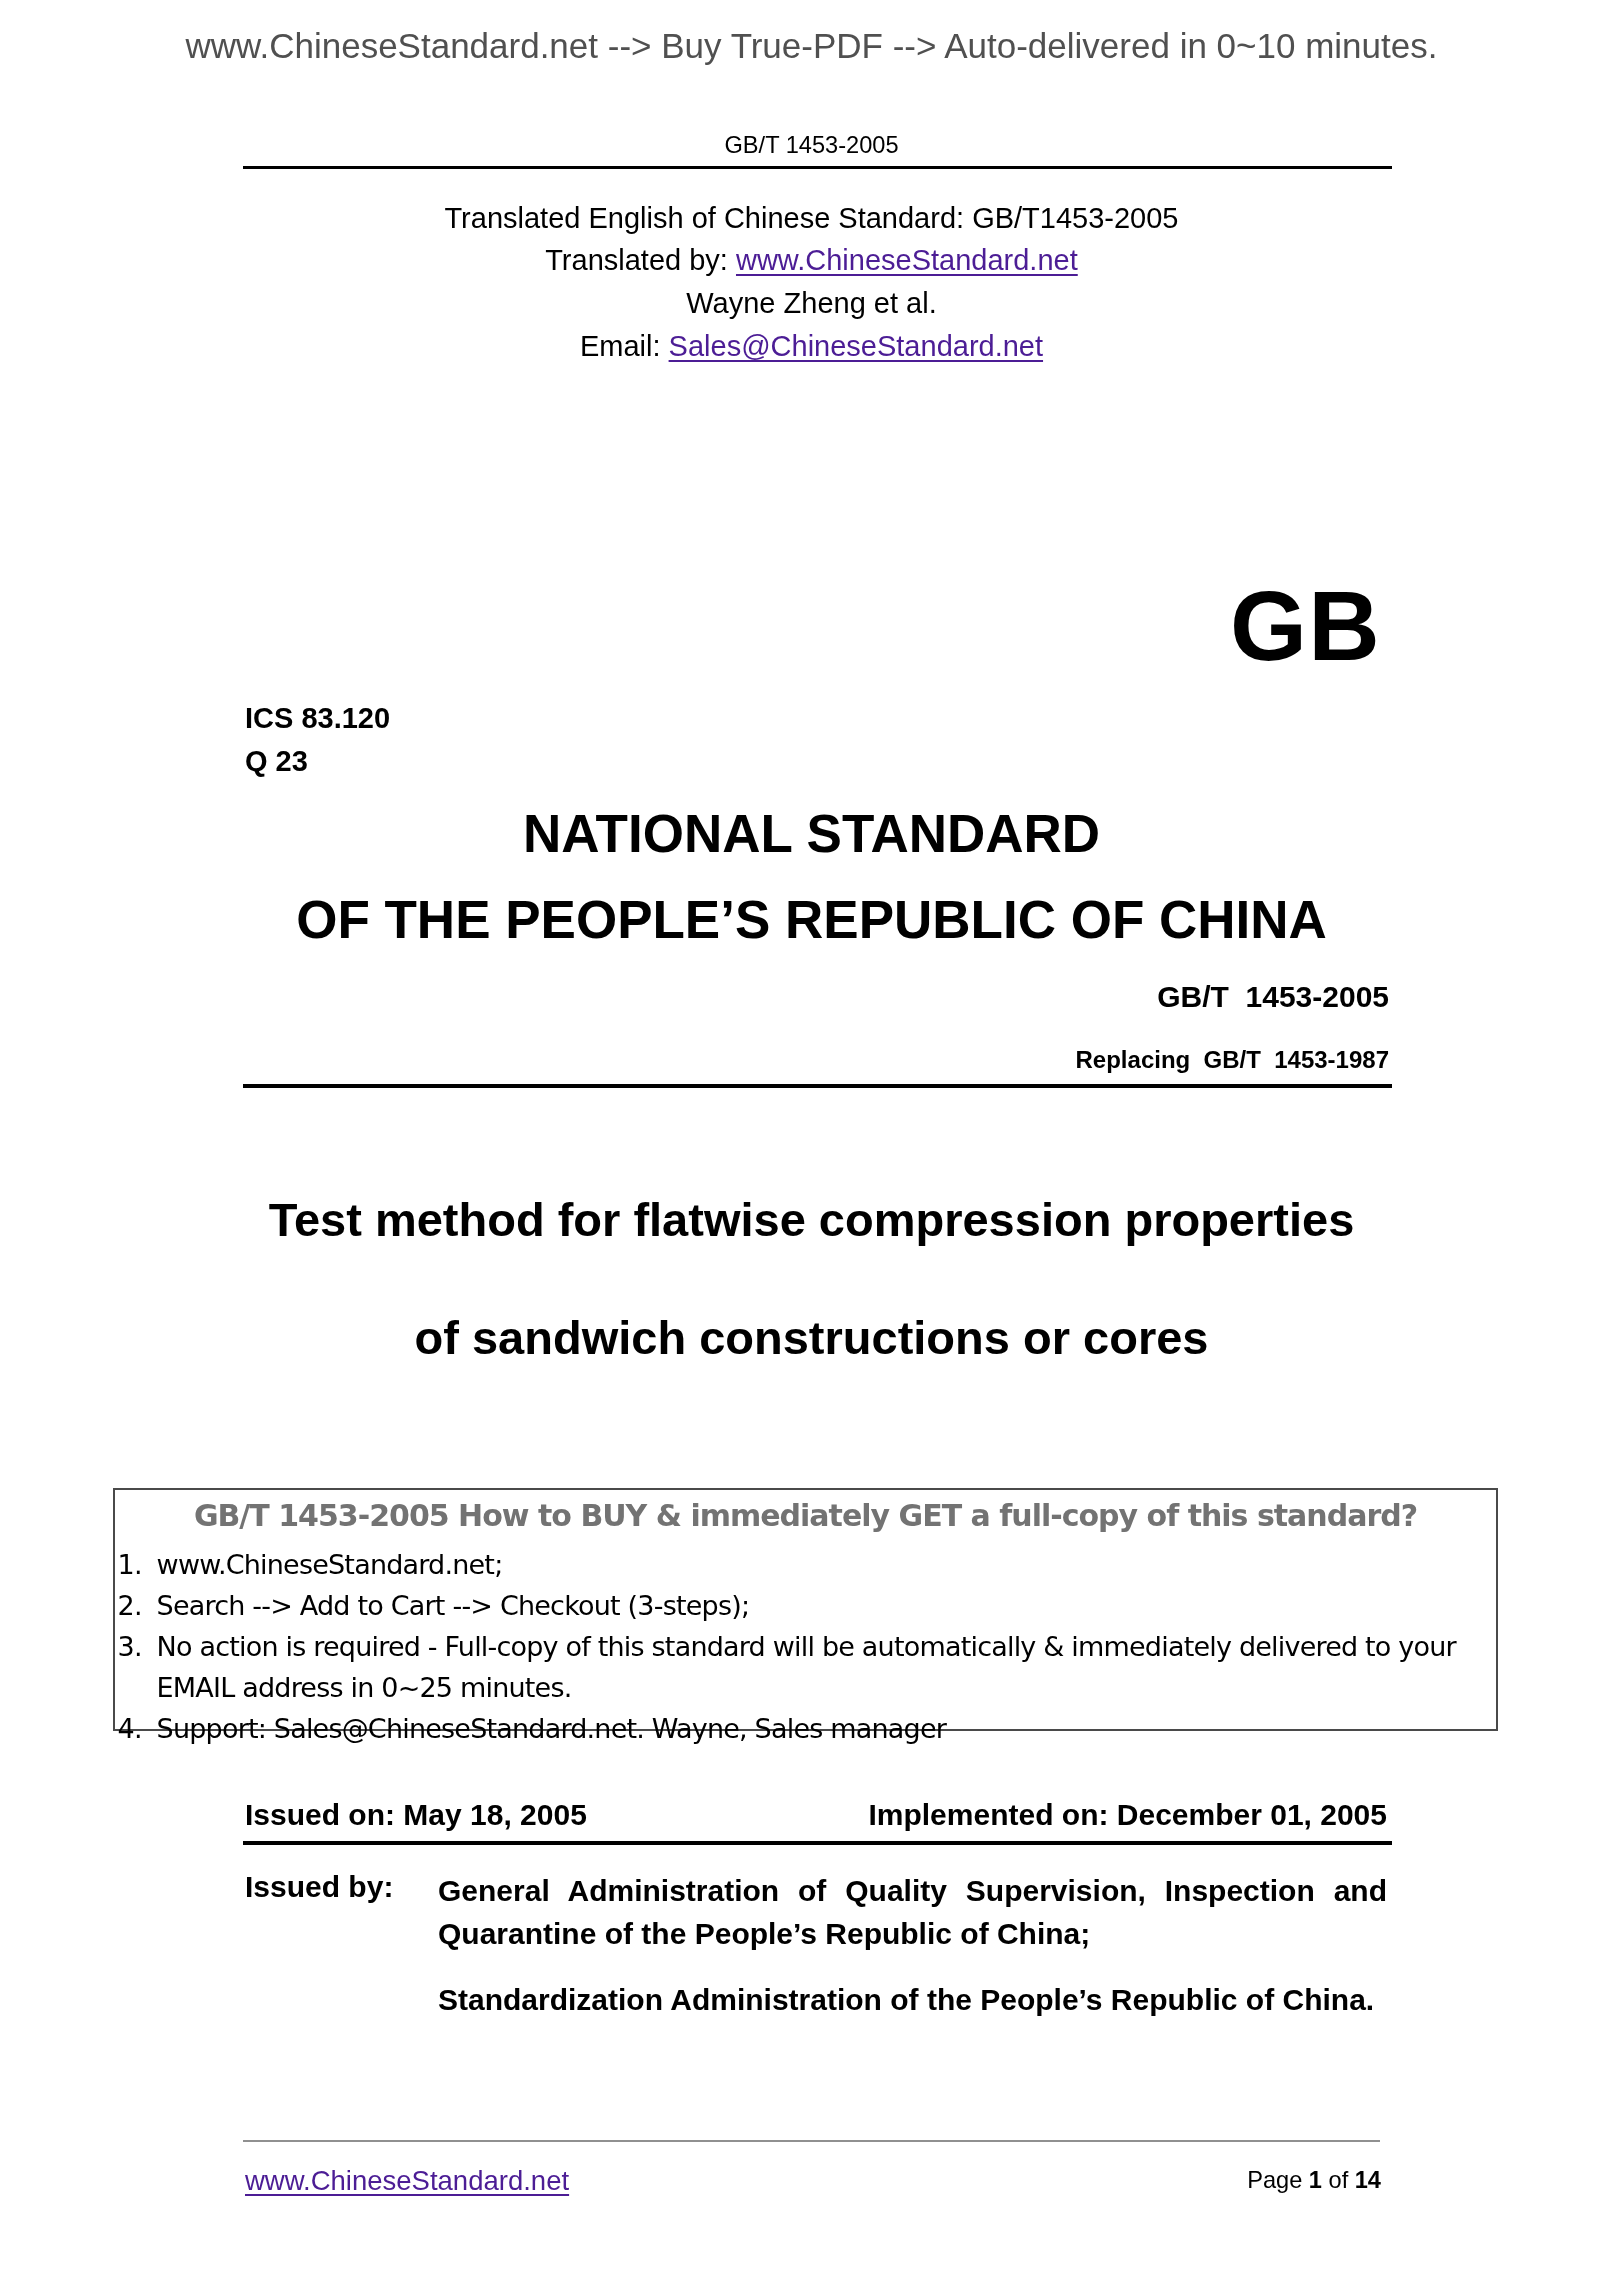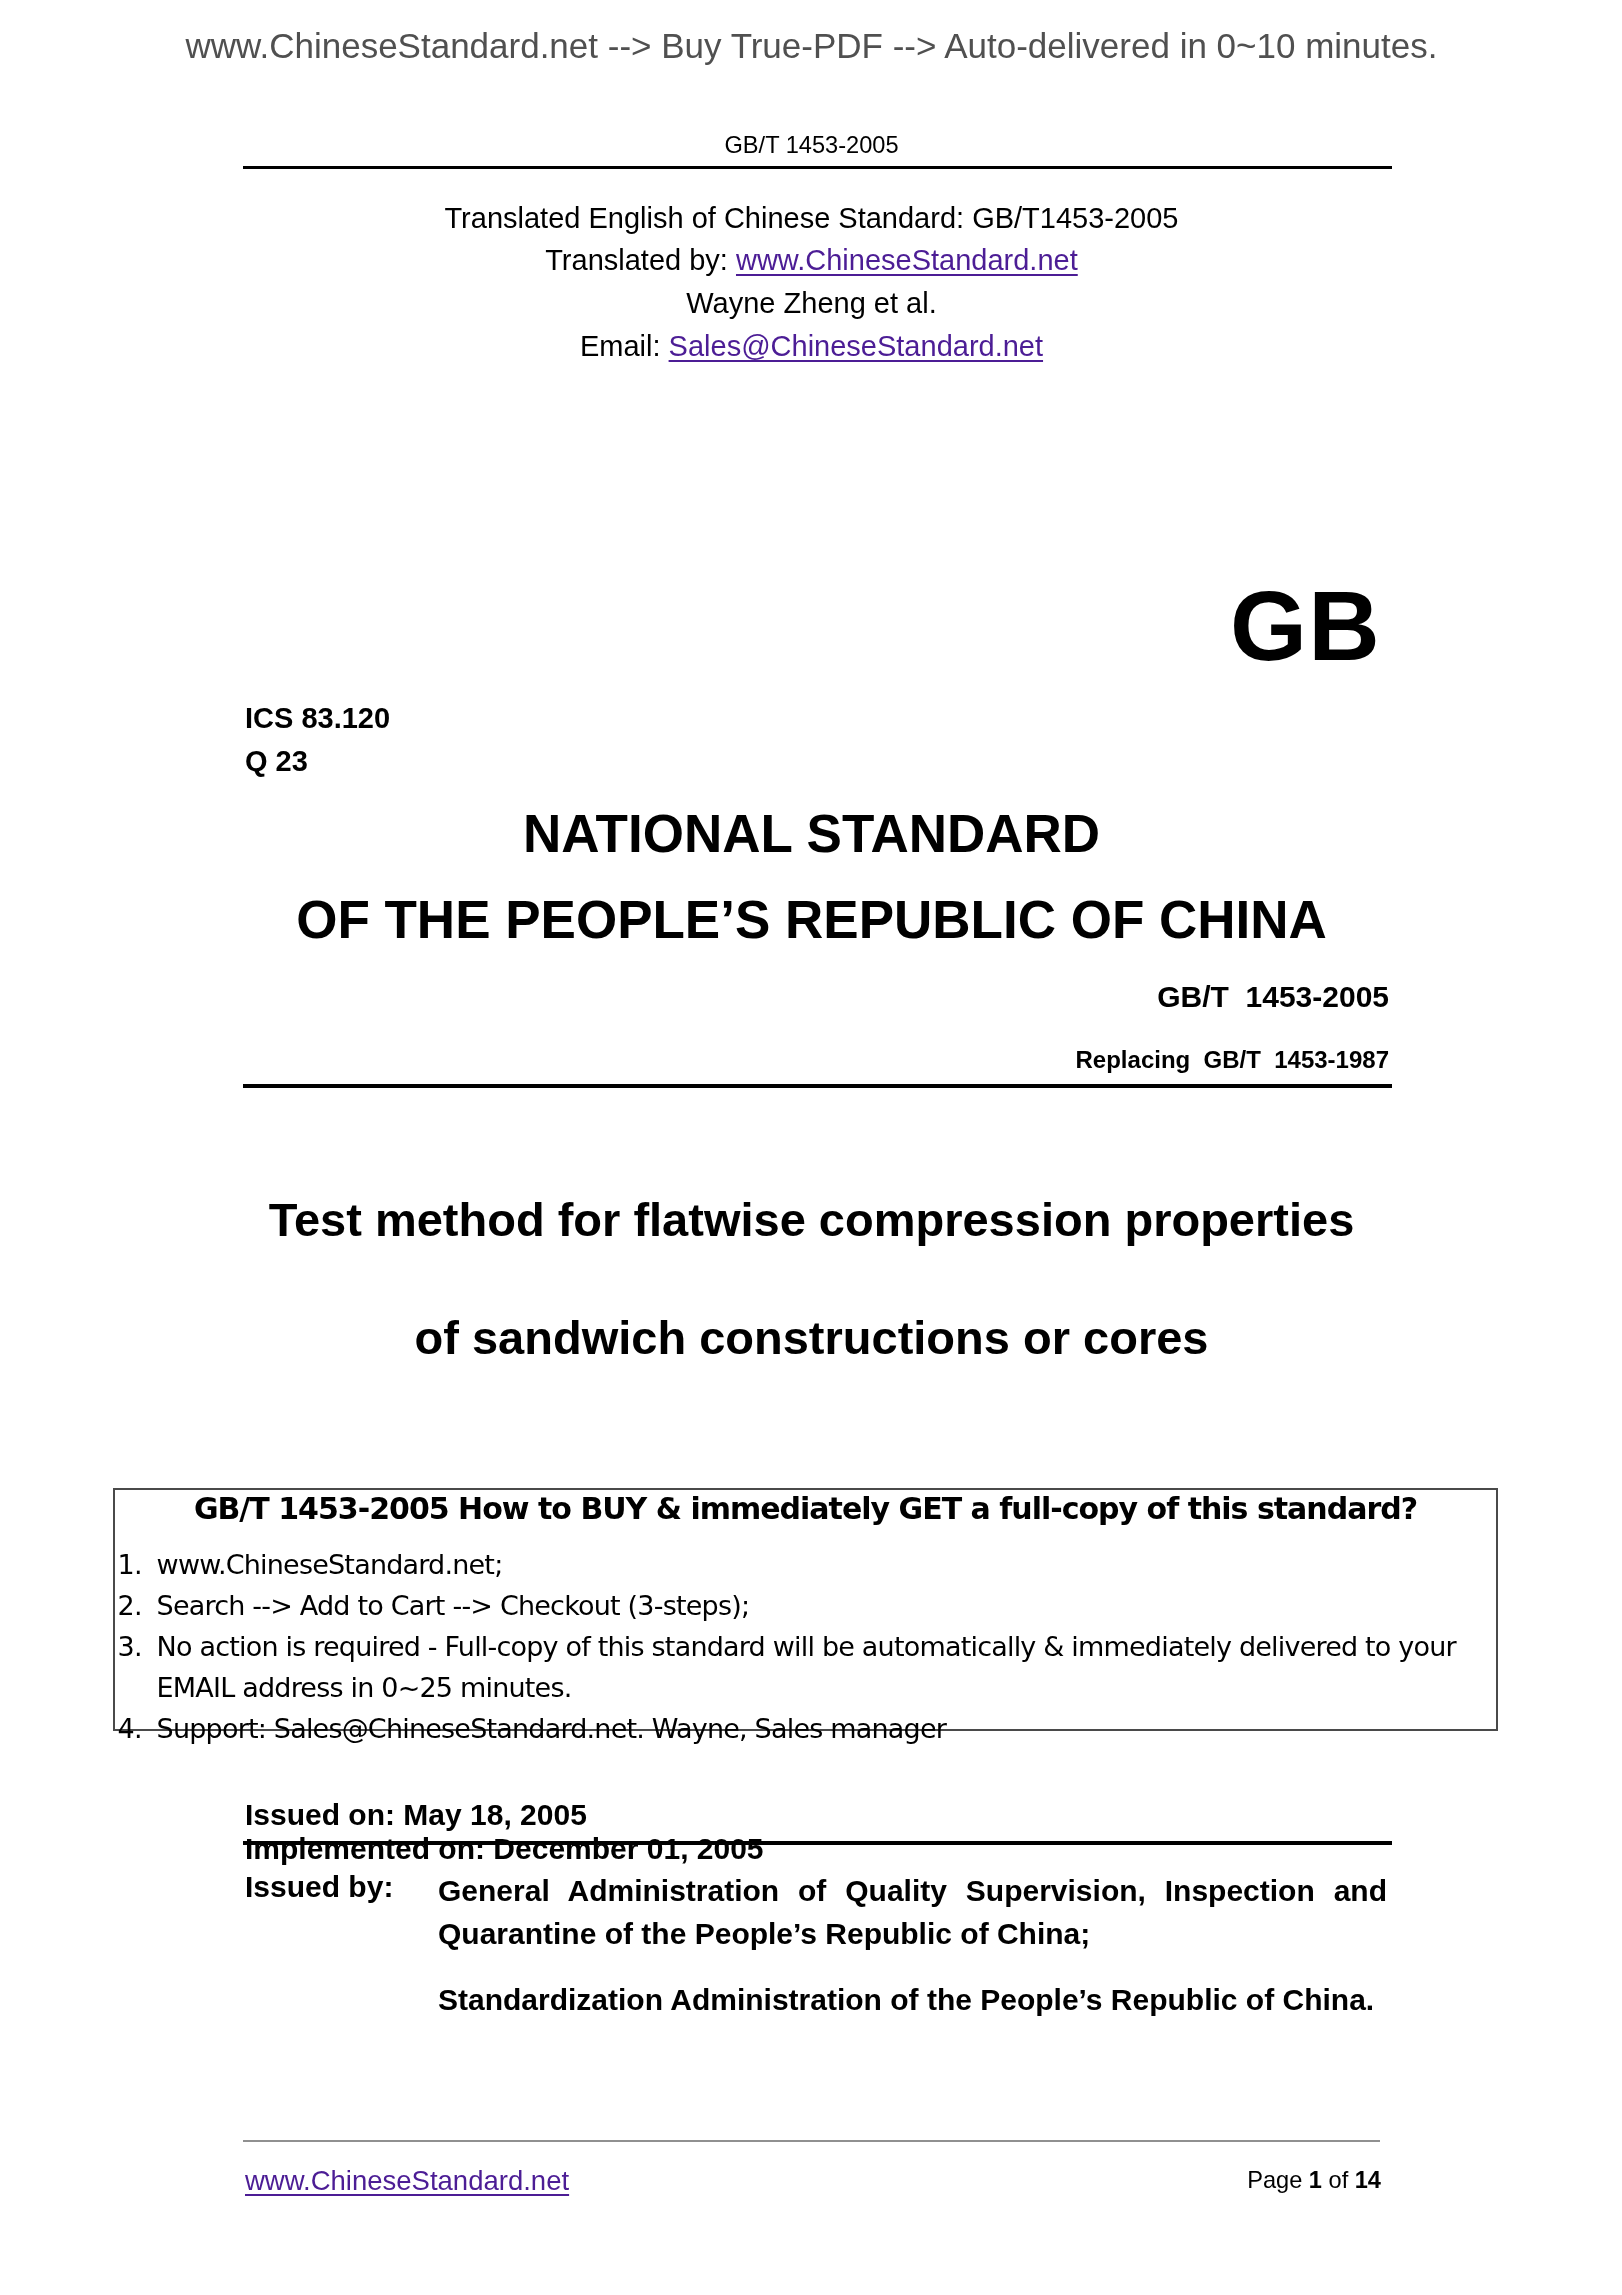--- a/index.html
+++ b/index.html
@@ -11,26 +11,26 @@
   .doc-code-top { top:132px; font-size:23.6px; }
   .rule { position:absolute; background:#000; }
   .trans { font-size:29px; }
   .trans a, .u { color:#4c1d95; text-decoration:underline; text-decoration-thickness:2px; text-underline-offset:3.9px; }
   .gb { left:1230px; top:576px; font-size:99px; font-weight:bold; line-height:1; letter-spacing:1.3px; }
   .cls { left:245px; font-size:29px; font-weight:bold; }
   .nat { font-size:53px; font-weight:bold; }
   .right { right:234px; text-align:right; font-weight:bold; }
   .title { font-size:47px; font-weight:bold; }
   .box { left:113px; top:1488px; width:1381px; height:239px; border:2.6px solid #4a4a4a; box-sizing:content-box; }
-  .box-title { position:absolute; top:1px; left:0; width:100%; text-align:center; font-family:"DejaVu Sans", sans-serif; font-weight:bold; font-size:30px; color:#000000; letter-spacing:-1px; }
+  .box-title { position:absolute; top:8px; left:0; width:100%; text-align:center; font-family:"DejaVu Sans", sans-serif; font-weight:bold; font-size:30px; color:#737373; letter-spacing:-1px; }
   .box-list { position:absolute; top:54px; left:2.6px; right:13px; font-family:"DejaVu Sans", sans-serif; font-size:27px; line-height:41px; letter-spacing:-0.8px; }
   .box-list .item { display:flex; }
   .box-list .num { width:39px; flex:none; }
   .box-list .cont { margin-left:0; }
-  .issued-row { left:245px; width:1142px; top:1798px; font-size:30px; font-weight:bold; display:flex; justify-content:space-between;flex-direction:column; }
+  .issued-row { left:245px; width:1142px; top:1798px; font-size:30px; font-weight:bold; display:flex; justify-content:space-between; }
   .issuedby-label { left:245px; top:1870px; font-size:30px; font-weight:bold; }
   .issuedby-body { left:438px; width:949px; font-size:30px; font-weight:bold; text-align:justify; line-height:43px; }
   .issuedby-body p { margin:0 0 23px 0; text-align:justify; text-align-last:left; }
   .footer-rule { left:243px; top:2140px; width:1137px; height:2px; background:#909090; }
   .footer-left { left:245px; top:2165px; font-size:27.5px; }
   .footer-right { right:242px; top:2167px; font-size:23.6px; }
 </style>
 </head>
 <body>
 

